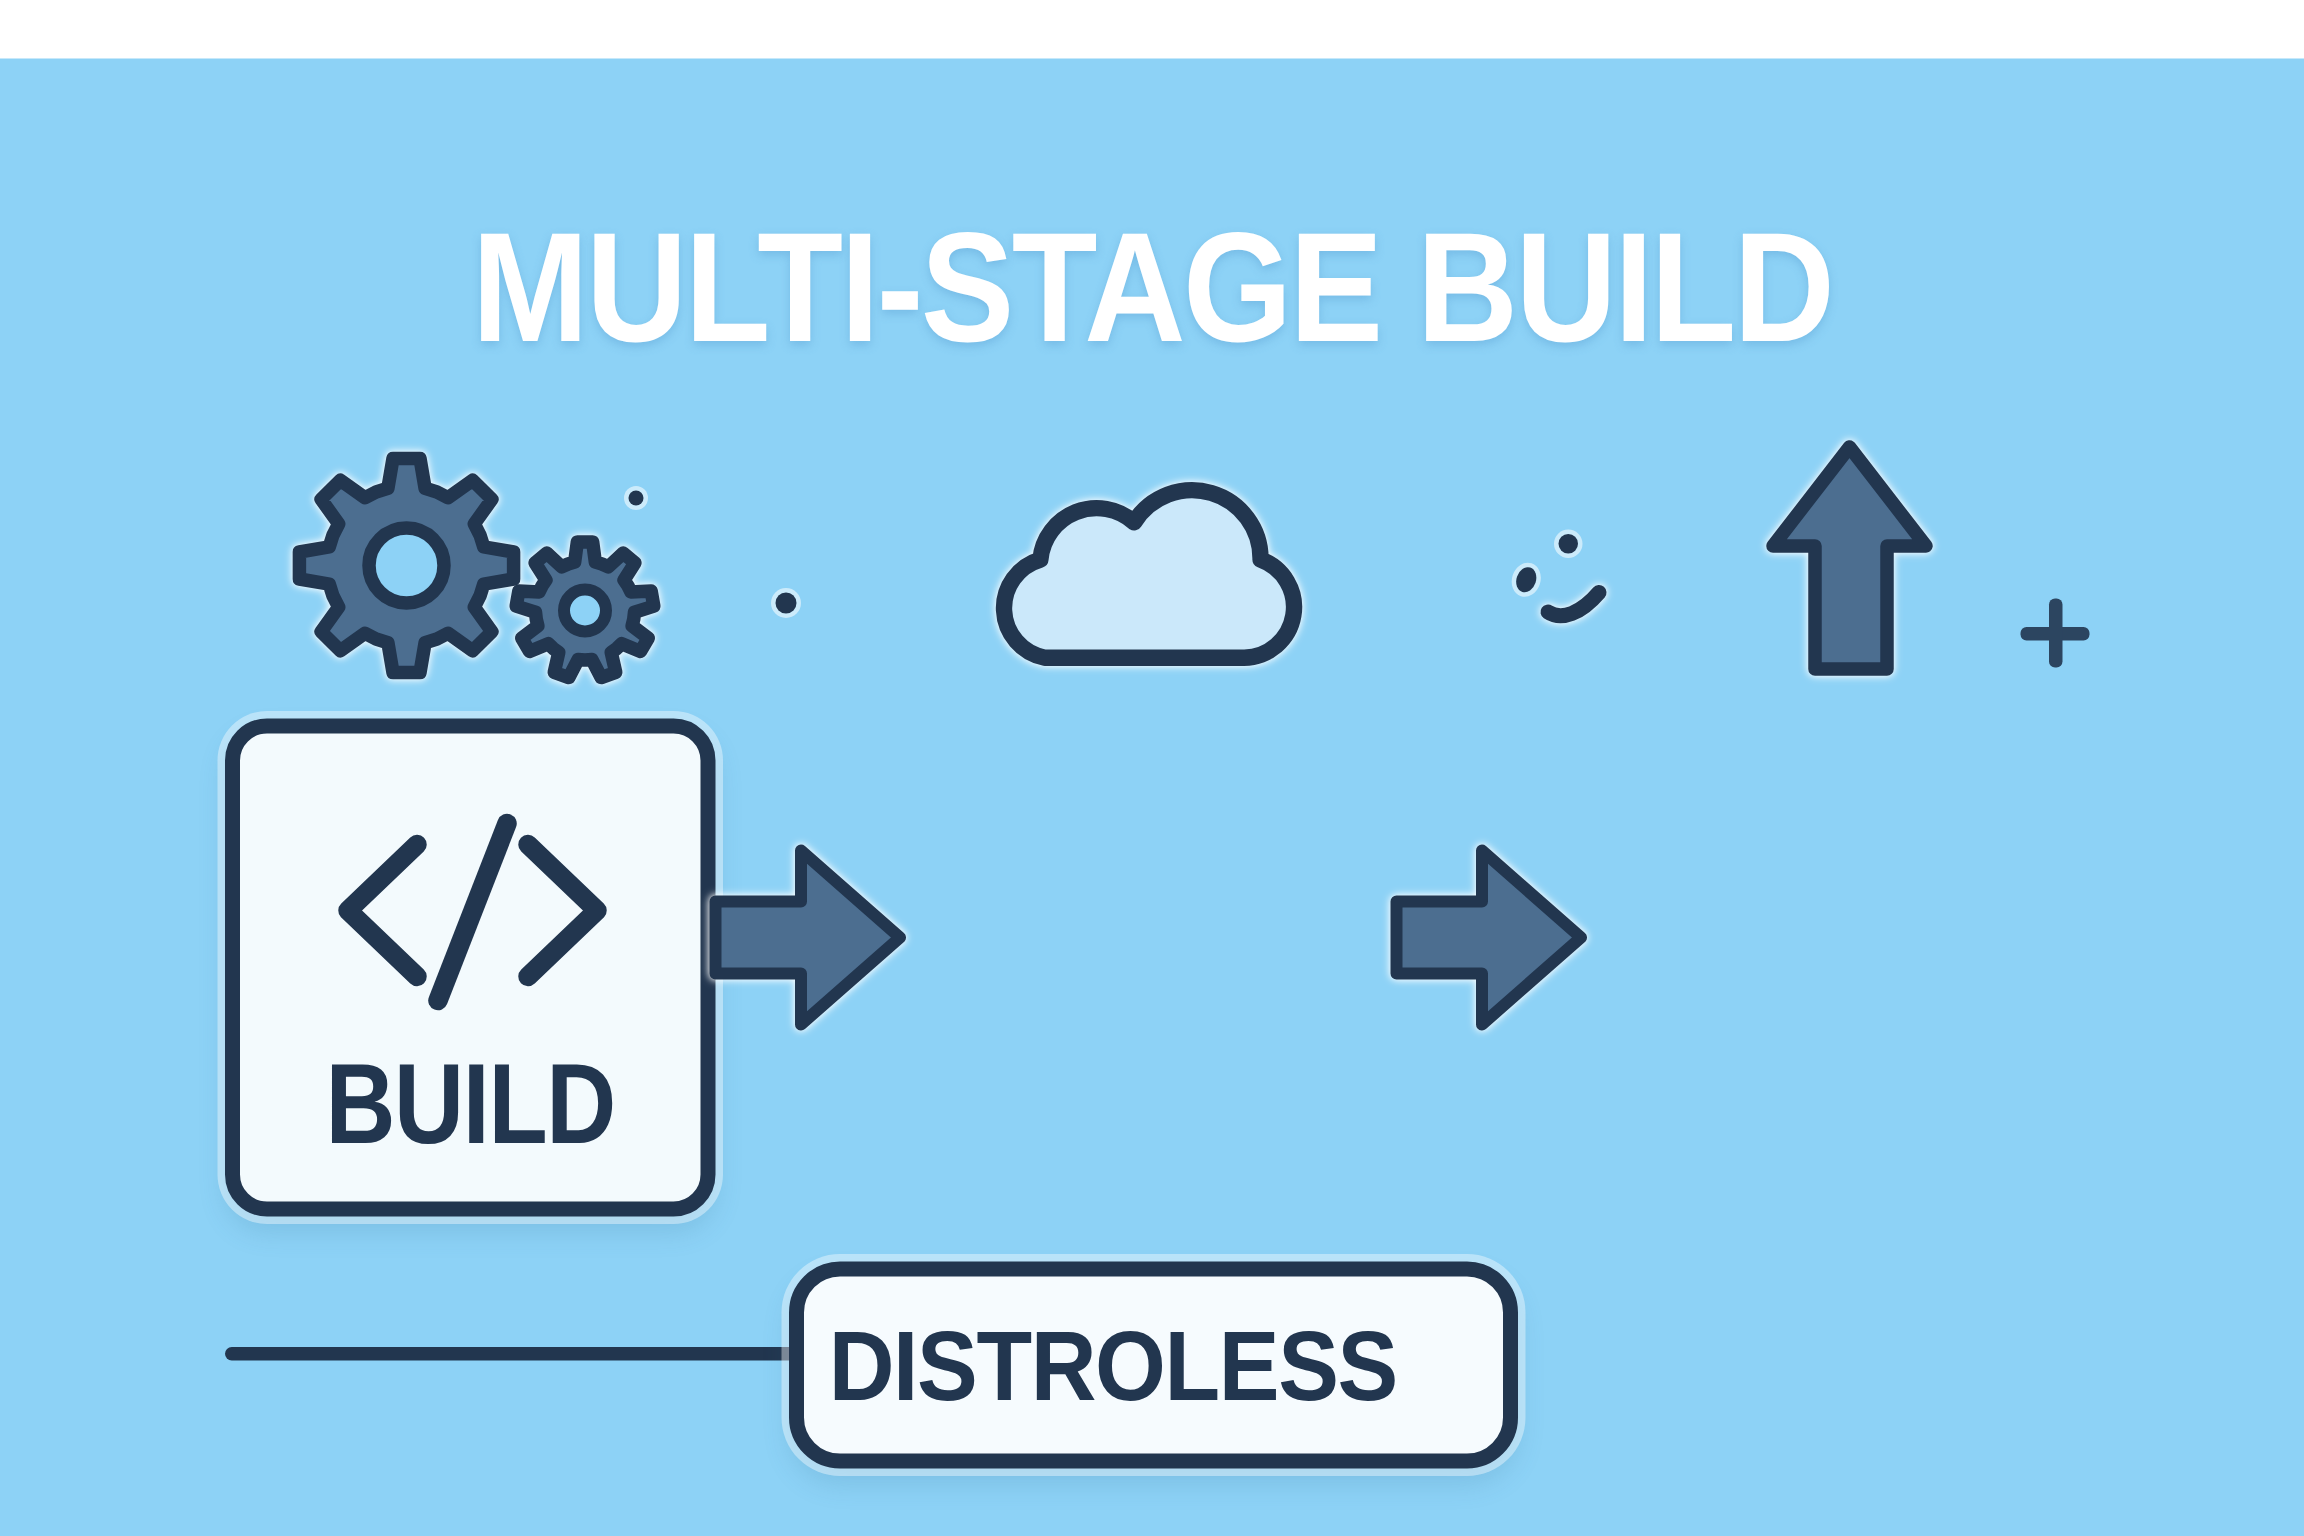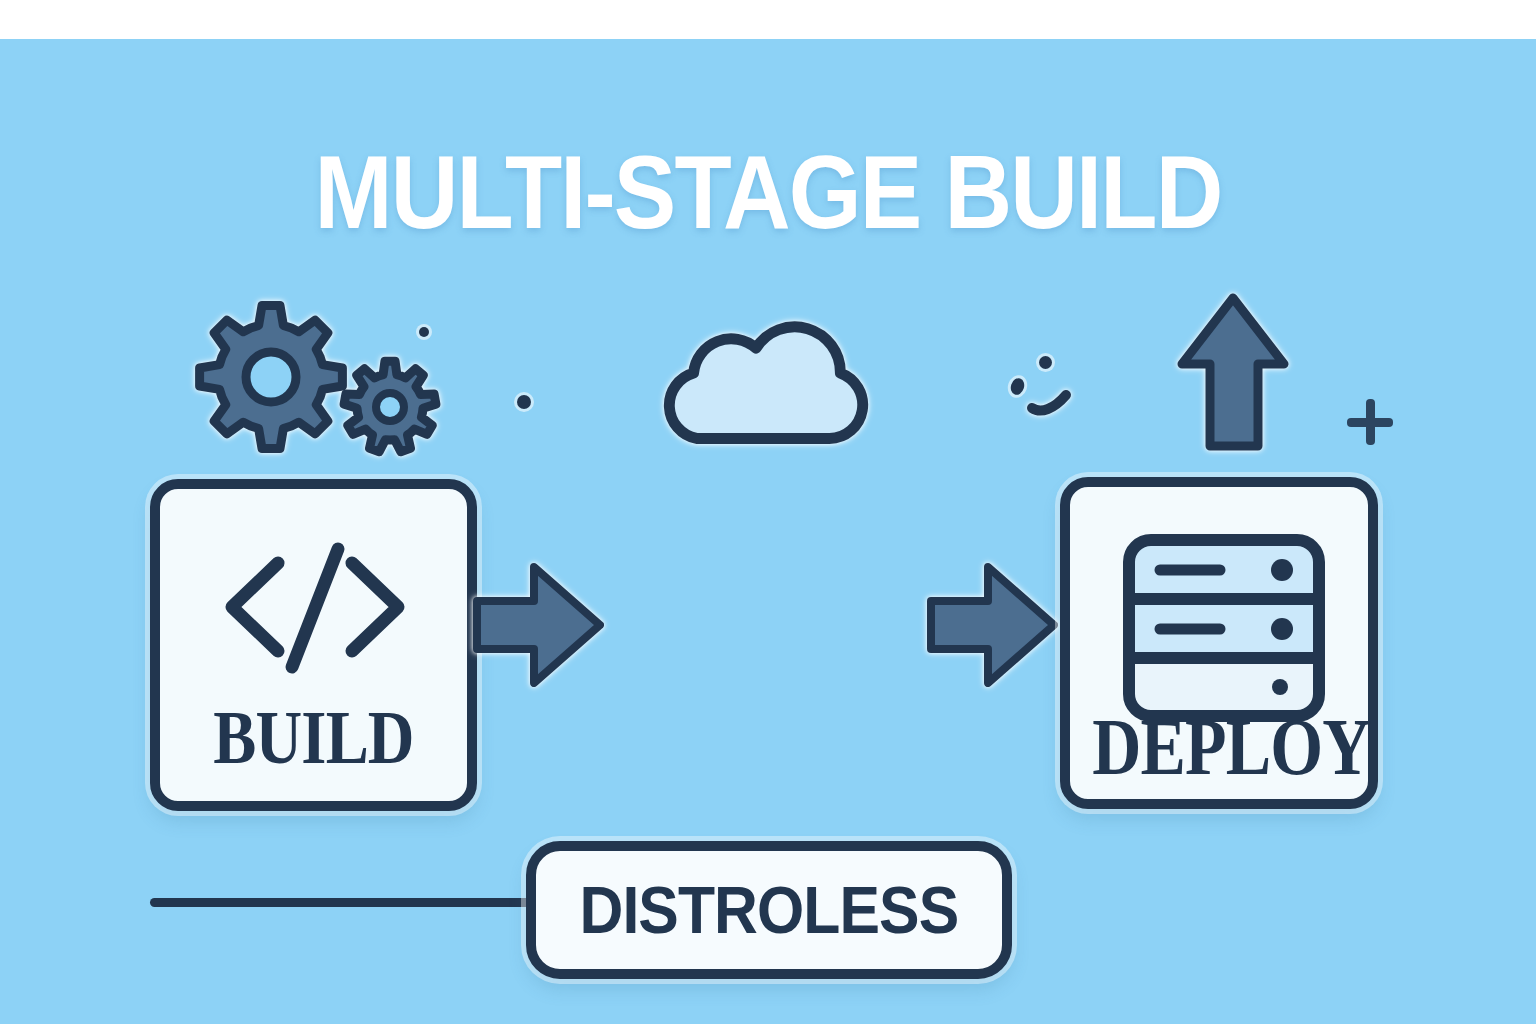--- a/index.html
+++ b/index.html
@@ -74,21 +74,20 @@
   .plus .v{ left:19px;top:0;width:9px;height:46px; }
 
   
   .stage-box{
     position:absolute;
     background:var(--box-fill,#F3FAFD);
     border:10px solid var(--outline-navy,#22364F);
     border-radius:28px;
     box-sizing:border-box;
     box-shadow:0 0 0 5px rgba(255,255,255,0.4), 0 10px 18px rgba(50,110,150,0.18);
-    font-family:Liberation Serif, serif;
   }
   .stage-label{
     position:absolute;left:0;right:0;
     text-align:center;
     font-weight:bold;
     color:var(--outline-navy,#22364F);
     letter-spacing:-1px;
     transform:scaleX(0.85);
     transform-origin:center;
     line-height:1;
@@ -118,21 +117,21 @@
     position:absolute;
     background:var(--outline-navy,#22364F);
     border-radius:5px;
   }
   .callout{
     position:absolute;
     background:var(--pill-fill,#F6FBFE);
     border:10px solid var(--outline-navy,#22364F);
     border-radius:34px;
     box-sizing:border-box;
-    display:flex;align-items:center;justify-content:center;
+    display:flex;align-items:center;justify-content:flex-start;
     box-shadow:0 0 0 5px rgba(255,255,255,0.4), 0 10px 18px rgba(50,110,150,0.18);
   }
   .callout-label{
     font-weight:bold;
     font-size:66px;
     letter-spacing:-1px;
     color:var(--outline-navy,#22364F);
     transform:scaleX(0.92);
     transform-origin:center;
     line-height:1;
@@ -186,34 +185,19 @@
 
   <svg class="abs halo" style="left:472px;top:522px" width="134" height="128" viewBox="0 0 134 128">
     <polygon class="flow-arrow-path" points="5,40 62,40 62,6 128,64 62,122 62,88 5,88"></polygon>
   </svg>
 
 
   <svg class="abs halo" style="left:926px;top:522px" width="134" height="128" viewBox="0 0 134 128">
     <polygon class="flow-arrow-path" points="5,40 62,40 62,6 128,64 62,122 62,88 5,88"></polygon>
   </svg>
 
-  <div class="stage-box" style="left:1060px;top:438px;width:318px;height:332px">
-    <svg class="abs" style="left:52px;top:46px" width="204" height="190" viewBox="0 0 204 190">
-      <rect class="srv-outer" x="7" y="7" width="190" height="176" rx="22"></rect>
-      <path class="srv-bottom" d="M7,125 h190 v36 a22,22 0 0 1 -22,22 h-146 a22,22 0 0 1 -22,-22 z"></path>
-      <line class="srv-line" x1="7" y1="66" x2="197" y2="66"></line>
-      <line class="srv-line" x1="7" y1="125" x2="197" y2="125"></line>
-      <line class="srv-dash" x1="38" y1="37" x2="98" y2="37"></line>
-      <line class="srv-dash" x1="38" y1="96" x2="98" y2="96"></line>
-      <circle class="srv-dot" cx="160" cy="37" r="11"></circle>
-      <circle class="srv-dot" cx="160" cy="96" r="11"></circle>
-      <circle class="srv-dot" cx="158" cy="154" r="8"></circle>
-      <rect class="srv-frame" x="7" y="7" width="190" height="176" rx="22"></rect>
-    </svg>
-    <div class="stage-label label-deploy">DEPLOY</div>
-  </div>
 
   <div class="callout-line" style="left:150px;top:859px;width:384px;height:9px"></div>
   <div class="callout" style="left:526px;top:802px;width:486px;height:138px">
     <span class="callout-label">DISTROLESS</span>
   </div>
 
 </div>
 
 </body></html>

